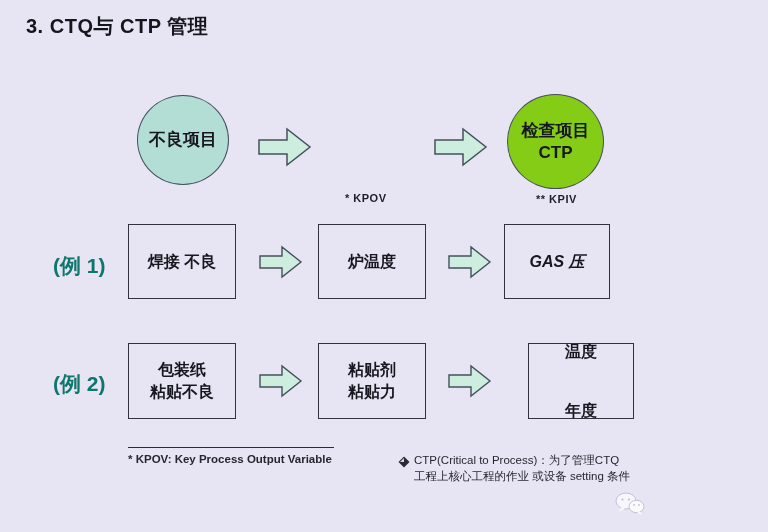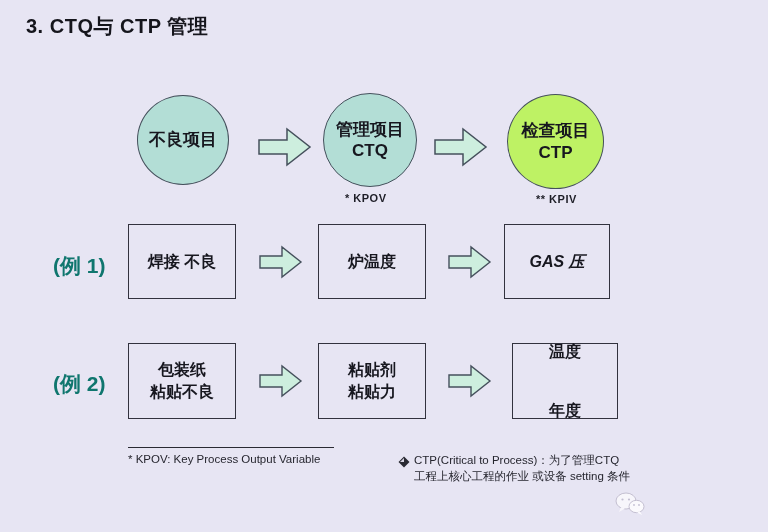--- a/index.html
+++ b/index.html
@@ -15,21 +15,21 @@
     letter-spacing:0.5px;
   }
   .circle{
     border-radius:50%;border:1.6px solid #45505c;
     display:flex;flex-direction:column;align-items:center;justify-content:center;
     text-align:center;line-height:1.25;
   }
   .circle .l1{font-size:17px;font-weight:700;}
   .circle .l2{font-size:17px;font-weight:700;}
   .c-teal{background:#b3ded6;}
-  .c-yellow{background:#bef264;}
+  .c-yellow{background:#84cc16;}
   .circle-note{font-size:11px;font-weight:700;color:#1d1d26;letter-spacing:0.5px;}
   .exlabel{font-size:21px;font-weight:600;color:#0f766e;}
   .fbox{
     border:1.6px solid #32323e;background:transparent;
     display:flex;flex-direction:column;align-items:center;justify-content:center;
     text-align:center;line-height:1.35;
   }
   .fbox span{font-size:16px;font-weight:600;}
   .arrow svg{display:block;}
   .rule{border-top:1.2px solid #2a2a33;height:0;}
@@ -51,24 +51,20 @@
   <div class="abs circle c-teal" style="left:137px;top:95px;width:90px;height:88px;">
     <span class="l1">不良项目</span>
   </div>
 
   <div class="abs arrow" style="left:258px;top:127px;">
     <svg width="54" height="40" viewBox="0 0 54 40">
       <polygon points="1,13 29,13 29,2 52,20 29,38 29,27 1,27" fill="#cdeede" stroke="#45505c" stroke-width="1.5"></polygon>
     </svg>
   </div>
 
-  <div class="abs circle c-teal" style="left:323px;top:93px;width:92px;height:92px;">
-    <span class="l1">管理项目</span>
-    <span class="l2">CTQ</span>
-  </div>
   <div class="abs circle-note" style="left:345px;top:192px;">* KPOV</div>
 
   <div class="abs arrow" style="left:434px;top:127px;">
     <svg width="54" height="40" viewBox="0 0 54 40">
       <polygon points="1,13 29,13 29,2 52,20 29,38 29,27 1,27" fill="#cdeede" stroke="#45505c" stroke-width="1.5"></polygon>
     </svg>
   </div>
 
   <div class="abs circle c-yellow" style="left:507px;top:94px;width:95px;height:93px;">
     <span class="l1">检查项目</span>
@@ -114,27 +110,27 @@
   </div>
   <div class="abs fbox" style="left:318px;top:343px;width:106px;height:74px;">
     <span>粘贴剂</span>
     <span>粘贴力</span>
   </div>
   <div class="abs arrow" style="left:448px;top:364px;">
     <svg width="44" height="34" viewBox="0 0 44 34">
       <polygon points="1,11 23,11 23,2 42,17 23,32 23,23 1,23" fill="#cdeede" stroke="#45505c" stroke-width="1.4"></polygon>
     </svg>
   </div>
-  <div class="abs fbox" style="left:512px;top:343px;width:104px;height:74px;gap:37px;">
+  <div class="abs fbox" style="left:528px;top:343px;width:104px;height:74px;gap:37px;">
     <span>温度</span>
     <span>年度</span>
   </div>
 
   <div class="abs rule" style="left:128px;top:447px;width:206px;"></div>
-  <div class="abs fnote" style="left:128px;top:453px;">*  KPOV: Key Process Output Variable</div>
+  <div class="abs fnote" style="left:128px;top:453px;font-weight:bold;">*  KPOV: Key Process Output Variable</div>
 
   <div class="abs" style="left:398px;top:454px;">
     <svg width="12" height="12" viewBox="0 0 12 12">
       <polygon points="6,0.5 11.5,6 6,11.5 0.5,6" fill="#2a2a33"></polygon>
       <polygon points="6,2 2,6 6,6" fill="#d6d3e2"></polygon>
     </svg>
   </div>
   <div class="abs fnote-right" style="left:414px;top:469px;">工程上核心工程的作业 或设备 setting 条件</div>
   <div class="abs fnote-right" style="left:414px;top:453px;">CTP(Critical  to Process)：为了管理CTQ</div>
 

